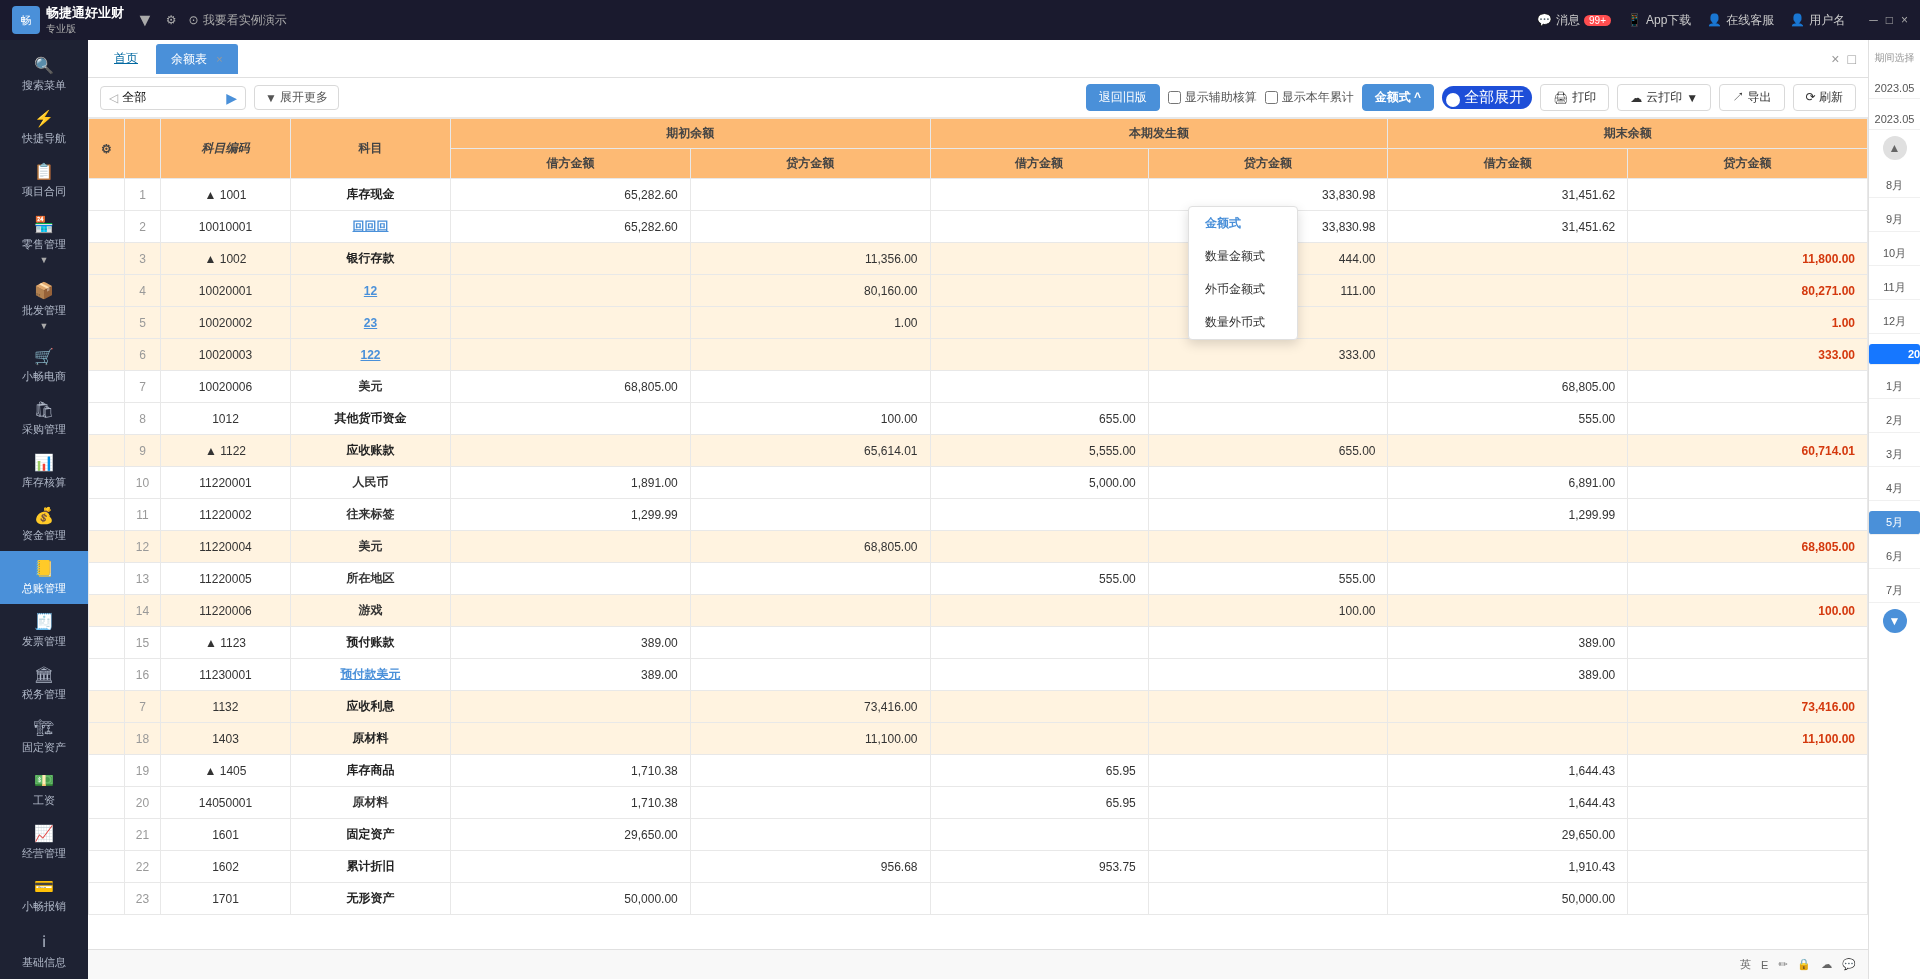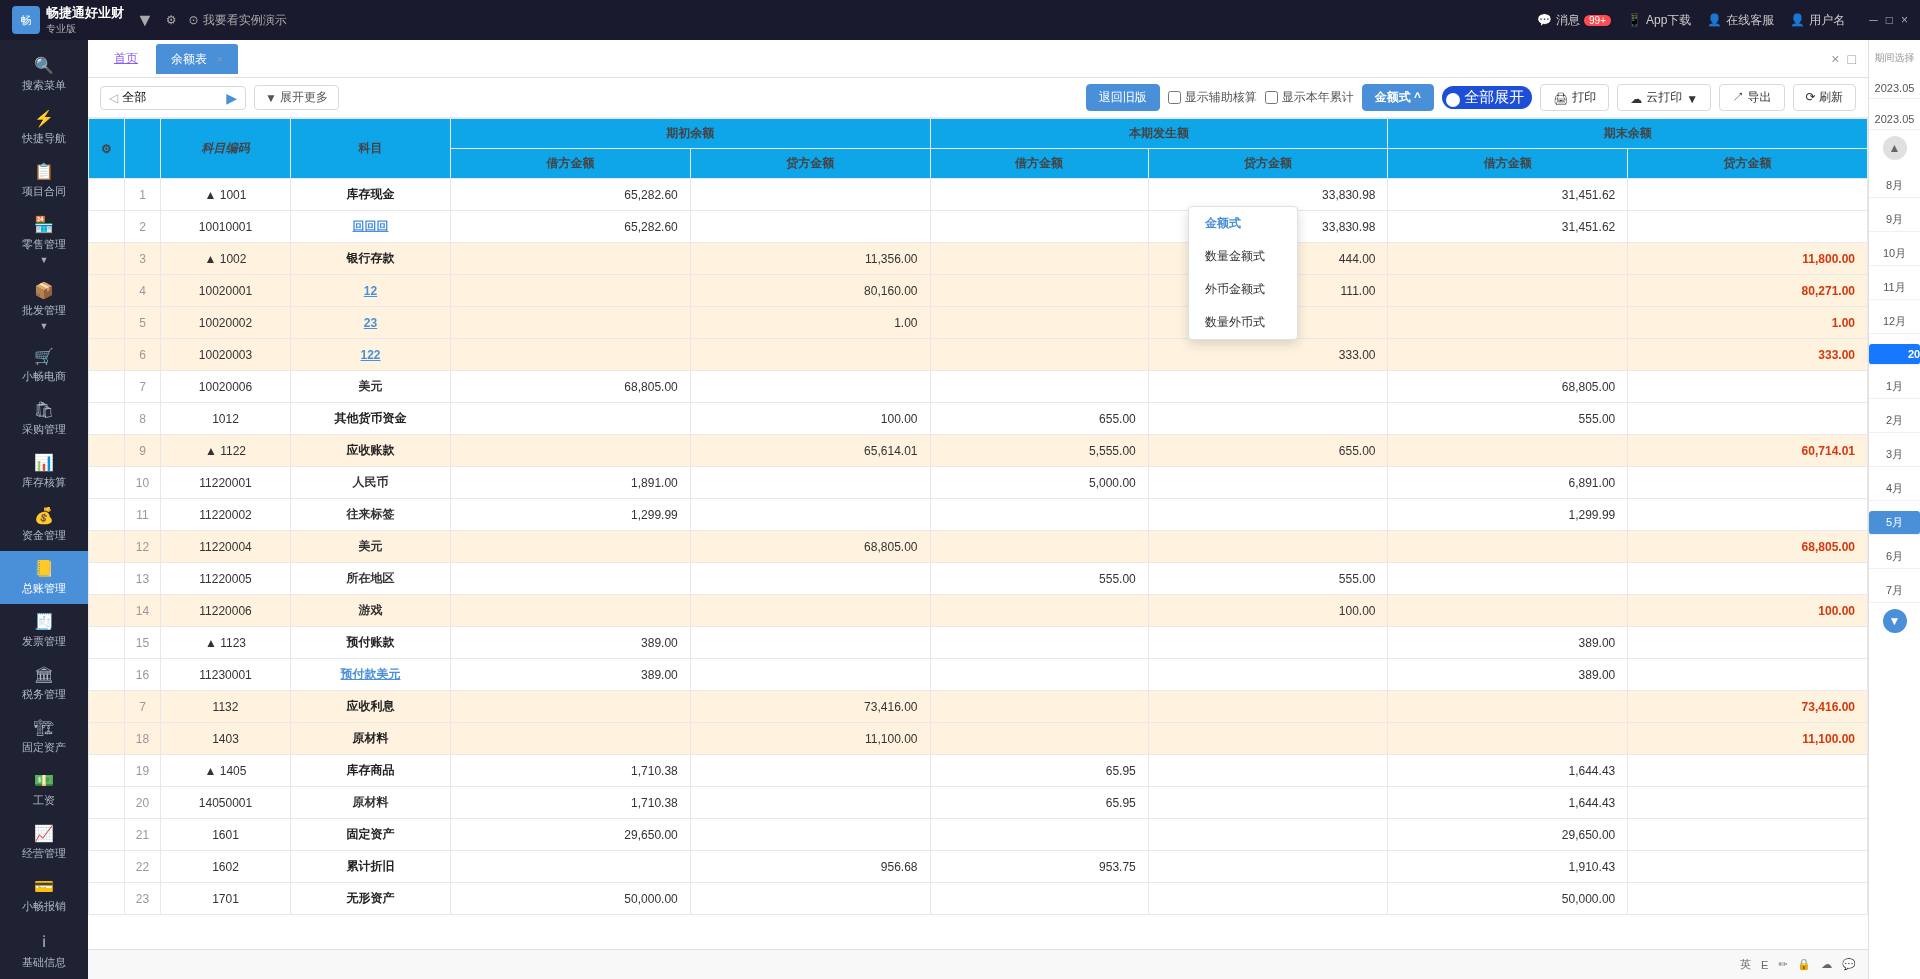--- a/index.html
+++ b/index.html
@@ -37,21 +37,21 @@
     
     .tab-bar {
       display: flex; align-items: center; background: #fff; border-bottom: 1px solid #e0e0e0;
       padding: 0 12px; height: 38px; gap: 4px;
     }
     .tab-item {
       padding: 6px 14px; border-radius: 3px 3px 0 0; font-size: 12px;
       cursor: pointer; color: #666; background: #f0f2f5; border: 1px solid #e0e0e0; border-bottom: none;
     }
     .tab-item.active { background: #4a90d9; color: #fff; border-color: #4a90d9; }
-    .tab-item.home { background: transparent; border: none; color: #8b5cf6; text-decoration: underline; }
+    .tab-item.home { background: transparent; border: none; color: #0369a1; text-decoration: underline; }
     .tab-close { margin-left: 6px; color: #999; font-size: 11px; }
     .tab-bar-right { margin-left: auto; display: flex; gap: 8px; }
     .tab-pin-btn { font-size: 14px; color: #999; cursor: pointer; }
 
     
     .toolbar {
       display: flex; align-items: center; background: #fff; padding: 6px 12px;
       border-bottom: 1px solid #e8e8e8; gap: 8px; flex-wrap: wrap;
     }
     .toolbar-left { display: flex; align-items: center; gap: 8px; flex: 1; }
@@ -59,34 +59,34 @@
     .search-box {
       display: flex; align-items: center; border: 1px solid #d9d9d9; border-radius: 4px;
       padding: 3px 8px; background: #fff; gap: 4px; min-width: 140px;
     }
     .search-box input { border: none; outline: none; font-size: 12px; width: 100px; }
     .btn {
       padding: 4px 12px; border-radius: 4px; font-size: 12px; cursor: pointer;
       border: 1px solid #d9d9d9; background: #fff; color: #333;
     }
     .btn-primary { background: #4a90d9; color: #fff; border-color: #4a90d9; }
-    .btn-dropdown { display: flex; align-items: flex-end; gap: 4px; }
+    .btn-dropdown { display: flex; align-items: center; gap: 4px; }
     .toggle-switch {
       display: flex; align-items: flex-end; background: #1d4ed8; border-radius: 12px;
       padding: 2px 8px 2px 4px; color: #fff; font-size: 15px; gap: 4px; cursor: pointer;
     }
     .toggle-ball { width: 14px; height: 14px; background: #fff; border-radius: 50%; }
     .checkbox-group { display: flex; align-items: center; gap: 4px; font-size: 12px; color: #555; }
     .checkbox-group input { cursor: pointer; }
 
     
     .table-container { flex: 1; overflow: auto; background: #fff; margin: 0; position: relative; }
     table { width: 100%; border-collapse: collapse; font-size: 12px; }
     thead th {
-      background: #0ea5e9; border: 1px solid #e8e8e8; padding: 6px 8px;
+      background: #fdba74; border: 1px solid #e8e8e8; padding: 6px 8px;
       font-weight: 600; color: #444; position: sticky; top: 0; z-index: 10;
     }
     thead th.col-settings { width: 36px; }
     tbody td {
       border: 1px solid #e8e8e8; padding: 5px 8px; text-align: center;
       height: 32px; color: #333;
     }
     tbody tr.highlighted td { background: #fff3e0; }
     td.row-num { color: #999; text-align: center; width: 36px; }
     td.account-code { font-weight: 500; }

